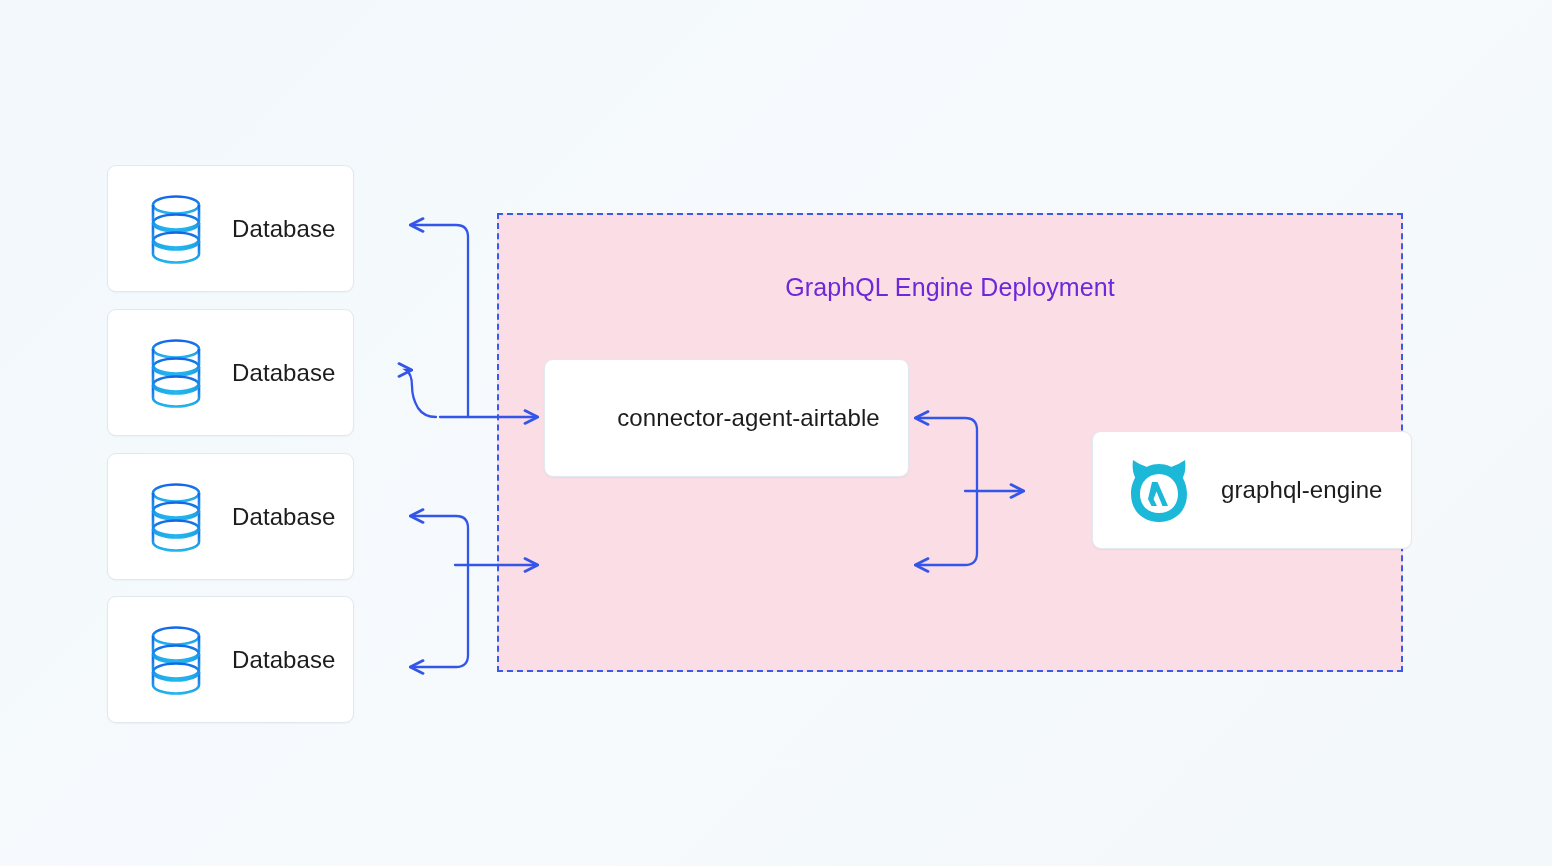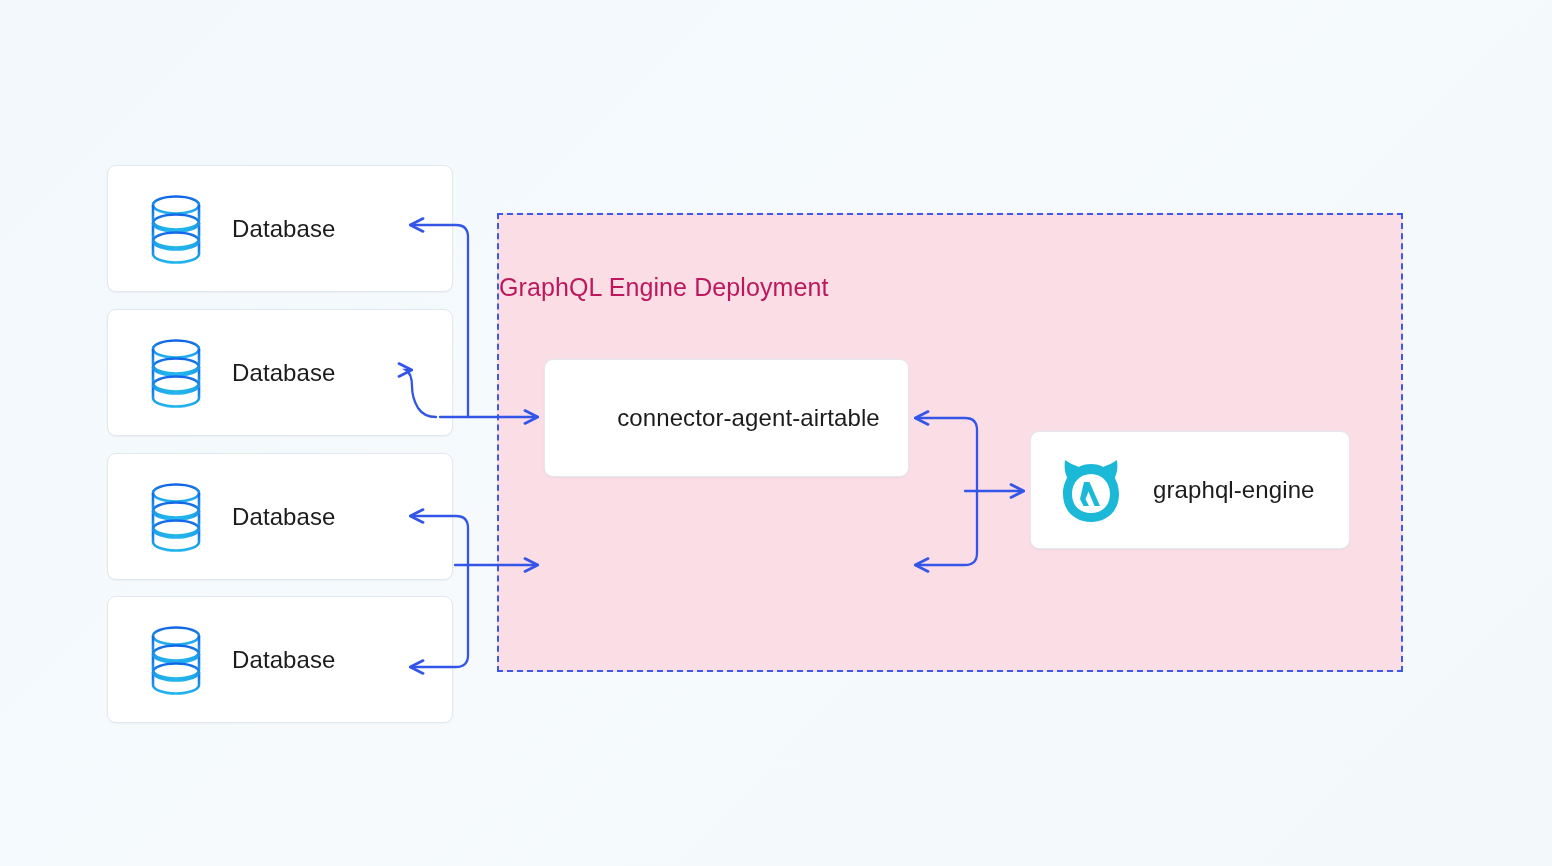--- a/index.html
+++ b/index.html
@@ -35,43 +35,44 @@
     height: 459px;
     background: #fbdde6;
     border: 2px dashed #3b5ae8;
     z-index: 1;
   }
   .deployment-title {
     position: absolute;
     top: 58px;
     left: 0;
     width: 100%;
+    text-align: center;
     font-size: 25px;
-    color: #be185d;
+    color: #6d28d9;
     letter-spacing: 0.1px;
     white-space: nowrap;
   }
 
   
   .node {
     position: absolute;
     background: #ffffff;
     border: 1px solid #e2e8ef;
     border-radius: 9px;
     box-shadow: 0 1px 2px rgba(30,50,80,0.045);
     display: flex;
     align-items: center;
     z-index: 2;
     padding-left: 44px;
   }
 
   
   .db-node {
     left: 107px;
-    width: 346px;
+    width: 247px;
     height: 127px;
     padding-left: 38px;
     gap: 26px;
   }
   .db-node.n0 { top: 165px; }
   .db-node.n1 { top: 309px; }
   .db-node.n2 { top: 453px; }
   .db-node.n3 { top: 596px; }
 
   .db-label {
@@ -94,25 +95,25 @@
   .agent-node.a1 { top: 506px; }
   .agent-label {
     font-size: 24px;
     color: #1c1c1c;
     letter-spacing: 0.1px;
     white-space: nowrap;
   }
 
   
   .engine-node {
-    left: 1030px;
+    left: 1092px;
     top: 431px;
     width: 320px;
     height: 118px;
-    padding-left: 24px;
+    padding-left: 30px;
     gap: 26px;
     z-index: 2;
   }
   .engine-label {
     font-size: 24px;
     color: #1c1c1c;
     letter-spacing: 0.1px;
     white-space: nowrap;
   }
   .engine-icon { width: 72px; height: 72px; flex: none; }

